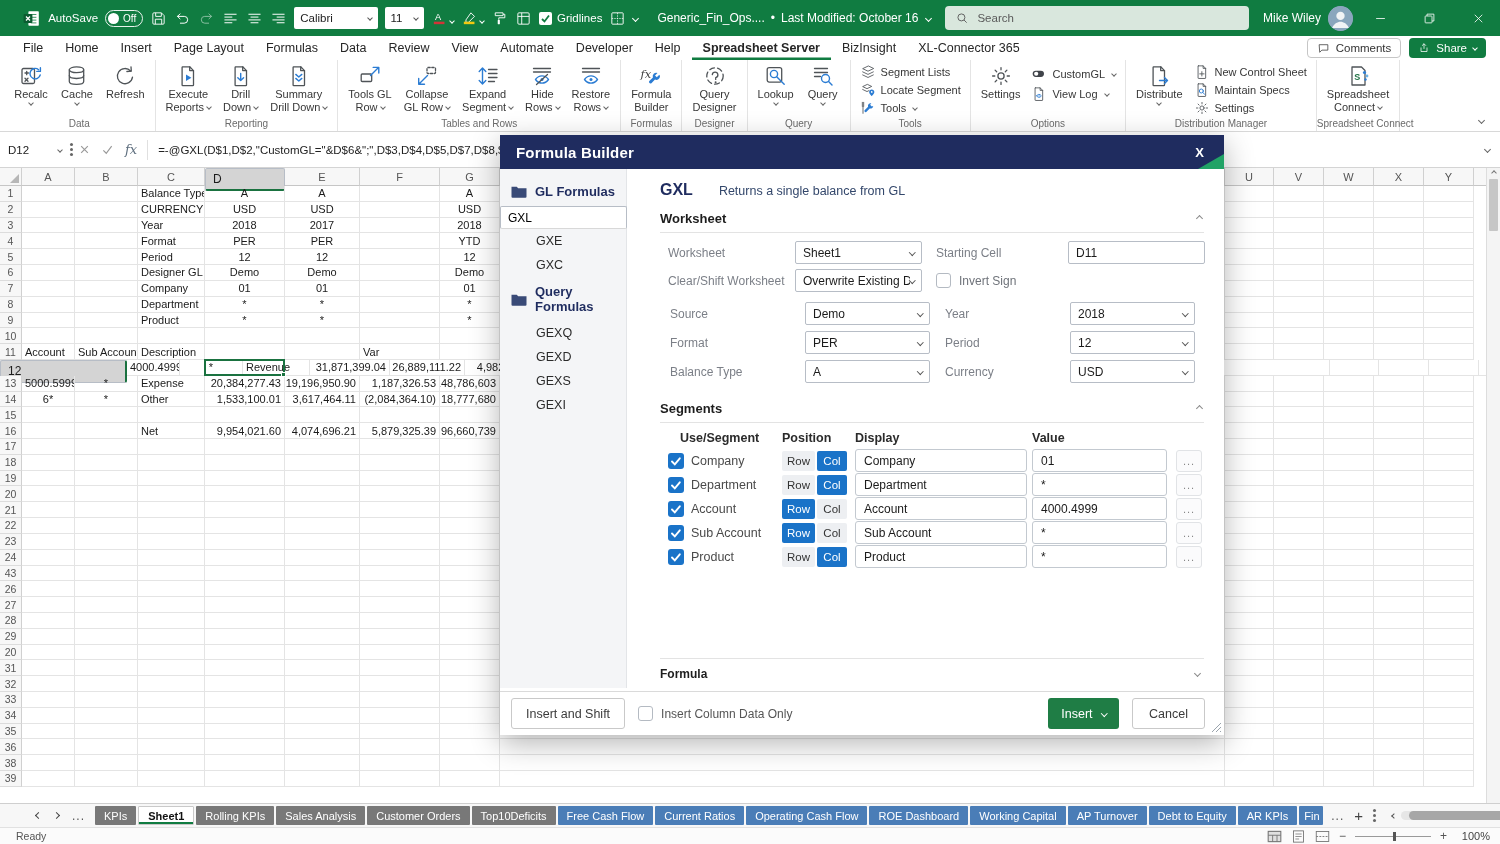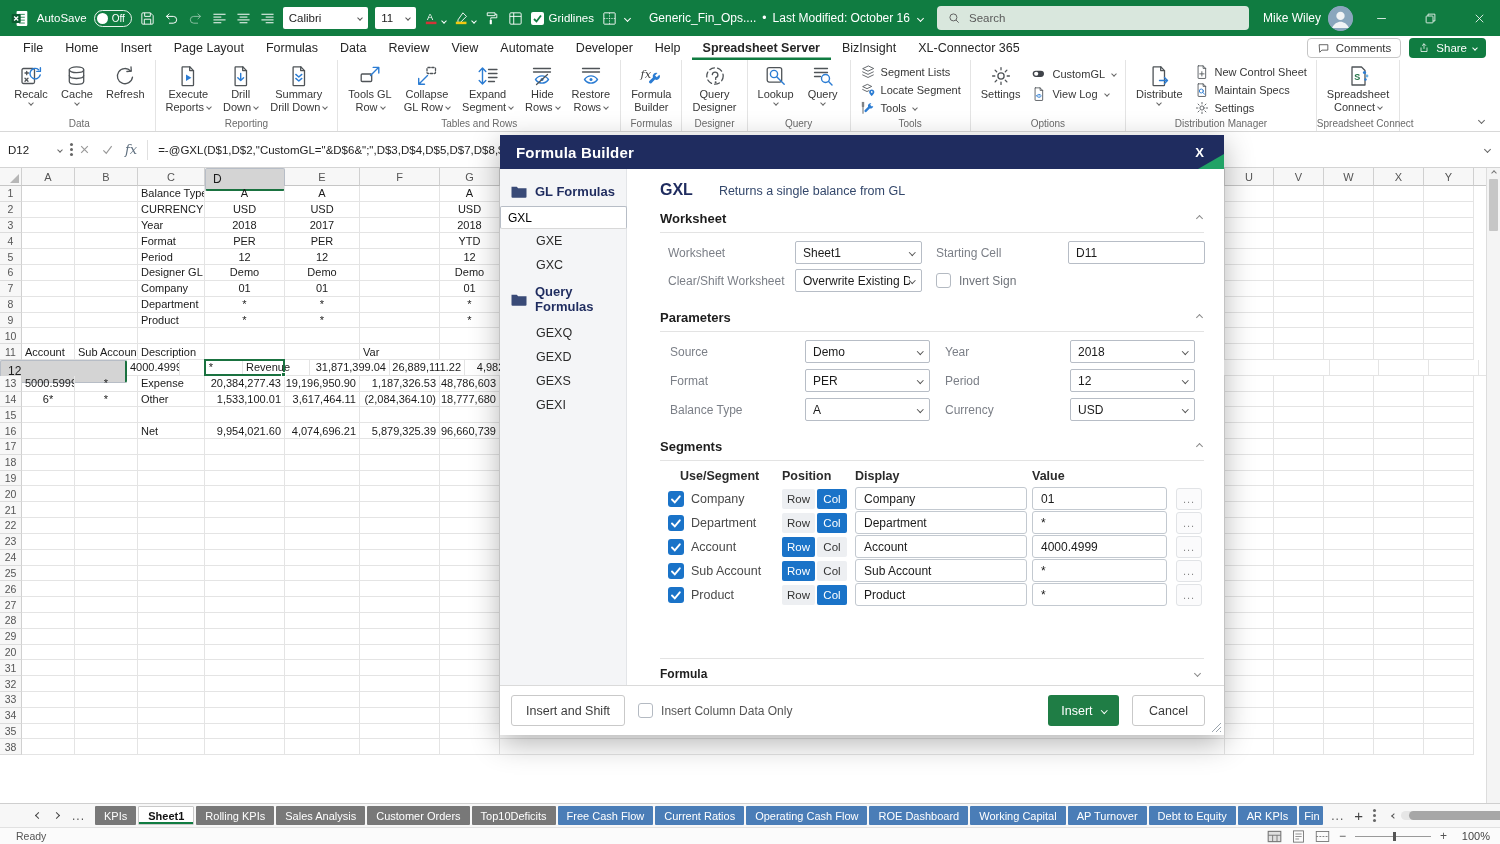--- a/index.html
+++ b/index.html
@@ -6,21 +6,21 @@
   html,body{width:1500px;height:844px;overflow:hidden}
   body{font-family:"Liberation Sans","DejaVu Sans",sans-serif;background:#fff;position:relative;font-size:12px;color:#222}
   .chev{display:inline-block;width:5px;height:5px;border-right:1.4px solid currentColor;border-bottom:1.4px solid currentColor;transform:rotate(45deg);flex:none}
   .chev.up{transform:rotate(-135deg)}
   .chev.left{transform:rotate(135deg)}
   .chev.right{transform:rotate(-45deg)}
   .vdots{display:inline-block;width:3px;height:3px;border-radius:50%;background:#666;box-shadow:0 -5px 0 #666,0 5px 0 #666;flex:none}
   svg{display:block;width:100%;height:100%}
 
   
-  .titlebar{position:absolute;left:0;top:0;width:100%;height:36px;background:#107c41;display:flex;align-items:center;color:#fff;padding:0 0 0 10px;gap:7px}
+  .titlebar{position:absolute;left:0;top:0;width:100%;height:36px;background:#107c41;display:flex;align-items:center;color:#fff;padding:0 0 0 22px;gap:7px}
   .tb-ic{width:17px;height:17px;flex:none}
   .tb-ic.dim{opacity:.5}
   .app-ic{width:21px;height:21px}
   .autosave-lbl{font-size:11.5px}
   .as-pill{display:flex;align-items:center;border:1px solid rgba(255,255,255,.9);border-radius:9px;height:17px;padding:0 6px 0 2px;gap:4px}
   .as-dot{width:11px;height:11px;border-radius:50%;background:#fff}
   .as-state{font-size:10px}
   .fontbox{background:#fff;color:#222;border-radius:2px;height:22px;display:flex;align-items:center;justify-content:space-between;padding:0 6px;font-size:11.5px}
   .fontbox .chev{color:#555;width:4px;height:4px}
   .w-cal{width:90px}.w-sz{width:42px}
@@ -131,21 +131,21 @@
   .poswrap{display:flex;gap:2px}
   .posbtn{height:20px;display:flex;align-items:center;justify-content:center;font-size:11.5px;border-radius:2px;background:#edeff2;color:#333}
   .posbtn.row{width:33px}.posbtn.col{width:30px}
   .posbtn.active{background:#1a73c8;color:#fff}
   .seg-inp{height:23px;border:1px solid #c3c9d0;border-radius:3px;background:#fff;display:flex;align-items:center;padding:0 8px;font-size:12px;color:#1b1b1b}
   .seg-inp.disp{width:172px}.seg-inp.val{width:135px}
   .morebtn{width:26px;height:22px;border:1px solid #e1e3e6;border-radius:3px;background:#fbfbfc;color:#888;display:flex;align-items:center;justify-content:center;font-size:11px;letter-spacing:1px}
   .formula-strip{margin-top:auto;border-top:1px solid #e3e3e3;height:30px;display:flex;align-items:center;justify-content:space-between;padding-right:4px}
   .formula-strip .t{font-size:12px;font-weight:bold;color:#1d1d1d}
   .formula-strip .chev{color:#8a8a8a}
-  .dlg-footer{position:absolute;left:0;right:0;bottom:0;height:50px;border-top:1px solid #dadada;background:#fff;display:flex;align-items:center;gap:13px;padding:0 19px 0 11px}
+  .dlg-footer{position:absolute;left:0;right:0;bottom:0;height:44px;border-top:1px solid #dadada;background:#fff;display:flex;align-items:center;gap:13px;padding:0 19px 0 11px}
   .btn{height:31px;border:1px solid #c9c9c9;border-radius:3px;background:#fff;display:flex;align-items:center;padding:0 14px;font-size:12.5px;color:#3b3b3b}
   .btn-green{height:31px;border-radius:3px;background:#1f7d45;color:#fff;display:flex;align-items:center;gap:9px;padding:0 13px;font-size:12.5px}
   .btn-green .chev{color:#fff;width:4.5px;height:4.5px}
   .ft-spacer{flex:1}
   .dlg-grip{position:absolute;right:2px;bottom:2px;width:12px;height:12px}
 
   
   .tabsbar{position:absolute;left:0;top:803px;width:100%;height:24px;background:#f7f7f7;border-top:1px solid #cfcfcf;display:flex;align-items:center;padding-left:36px}
   .tabnav{color:#444;margin-right:13px;display:flex;align-items:center}
   .tabnav .chev{width:5px;height:5px}
@@ -1120,21 +1120,21 @@
         <div class="gcell" style="width: 80px;"></div>
         <div class="gcell" style="width: 60px;"></div>
         <div class="gcell" style="width: 725px;"></div>
         <div class="gcell" style="width: 49px;"></div>
         <div class="gcell" style="width: 50px;"></div>
         <div class="gcell" style="width: 50px;"></div>
         <div class="gcell" style="width: 50px;"></div>
         <div class="gcell" style="width: 50px;"></div>
       </div>
       <div class="grow" style="height: 15.82px;">
-        <div class="rnum">25</div>
+        <div class="rnum">43</div>
         <div class="gcell" style="width: 53px;"></div>
         <div class="gcell" style="width: 63px;"></div>
         <div class="gcell" style="width: 67px;"></div>
         <div class="gcell" style="width: 80px;"></div>
         <div class="gcell" style="width: 75px;"></div>
         <div class="gcell" style="width: 80px;"></div>
         <div class="gcell" style="width: 60px;"></div>
         <div class="gcell" style="width: 725px;"></div>
         <div class="gcell" style="width: 49px;"></div>
         <div class="gcell" style="width: 50px;"></div>
@@ -1296,21 +1296,53 @@
         <div class="gcell" style="width: 80px;"></div>
         <div class="gcell" style="width: 60px;"></div>
         <div class="gcell" style="width: 725px;"></div>
         <div class="gcell" style="width: 49px;"></div>
         <div class="gcell" style="width: 50px;"></div>
         <div class="gcell" style="width: 50px;"></div>
         <div class="gcell" style="width: 50px;"></div>
         <div class="gcell" style="width: 50px;"></div>
       </div>
       <div class="grow" style="height: 15.82px;">
+        <div class="rnum">36</div>
+        <div class="gcell" style="width: 53px;"></div>
+        <div class="gcell" style="width: 63px;"></div>
+        <div class="gcell" style="width: 67px;"></div>
+        <div class="gcell" style="width: 80px;"></div>
+        <div class="gcell" style="width: 75px;"></div>
+        <div class="gcell" style="width: 80px;"></div>
+        <div class="gcell" style="width: 60px;"></div>
+        <div class="gcell" style="width: 725px;"></div>
+        <div class="gcell" style="width: 49px;"></div>
+        <div class="gcell" style="width: 50px;"></div>
+        <div class="gcell" style="width: 50px;"></div>
+        <div class="gcell" style="width: 50px;"></div>
+        <div class="gcell" style="width: 50px;"></div>
+      </div>
+      <div class="grow" style="height: 15.82px;">
         <div class="rnum">38</div>
+        <div class="gcell" style="width: 53px;"></div>
+        <div class="gcell" style="width: 63px;"></div>
+        <div class="gcell" style="width: 67px;"></div>
+        <div class="gcell" style="width: 80px;"></div>
+        <div class="gcell" style="width: 75px;"></div>
+        <div class="gcell" style="width: 80px;"></div>
+        <div class="gcell" style="width: 60px;"></div>
+        <div class="gcell" style="width: 725px;"></div>
+        <div class="gcell" style="width: 49px;"></div>
+        <div class="gcell" style="width: 50px;"></div>
+        <div class="gcell" style="width: 50px;"></div>
+        <div class="gcell" style="width: 50px;"></div>
+        <div class="gcell" style="width: 50px;"></div>
+      </div>
+      <div class="grow" style="height: 15.82px;">
+        <div class="rnum">39</div>
         <div class="gcell" style="width: 53px;"></div>
         <div class="gcell" style="width: 63px;"></div>
         <div class="gcell" style="width: 67px;"></div>
         <div class="gcell" style="width: 80px;"></div>
         <div class="gcell" style="width: 75px;"></div>
         <div class="gcell" style="width: 80px;"></div>
         <div class="gcell" style="width: 60px;"></div>
         <div class="gcell" style="width: 725px;"></div>
         <div class="gcell" style="width: 49px;"></div>
         <div class="gcell" style="width: 50px;"></div>
@@ -1384,24 +1416,20 @@
       <span>
           <span class="sel">
             <span>Overwrite Existing Data</span>
             <i class="chev"></i>
           </span>
         </span>
       <span class="chk-wrap" style="grid-column:3/5">
         <span class="cbox"></span>
         <span>Invert Sign</span>
       </span>
-    </div>
-    <div class="sec-head">
-      <span class="sec-title">Parameters</span>
-        <i class="chev up"></i>
     </div>
     <div id="params">
         <div class="p-row">
           <span class="flabel">Source</span>
           <span>
             <span class="sel" style="width: 125px;">
               <span>Demo</span>
               <i class="chev"></i>
             </span>
           </span>

